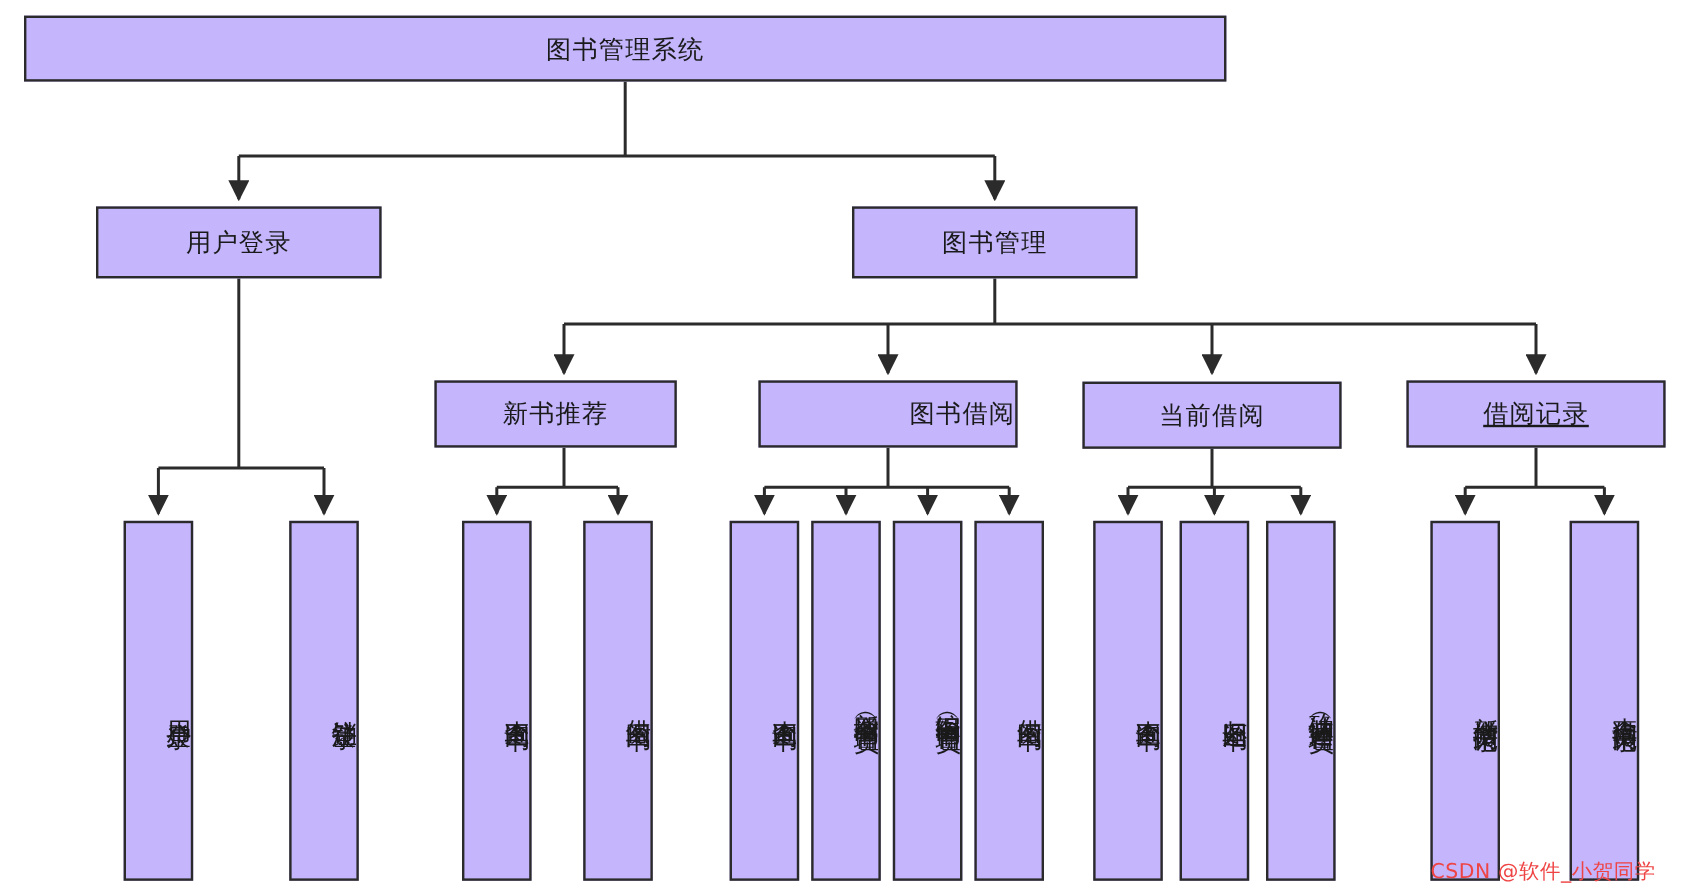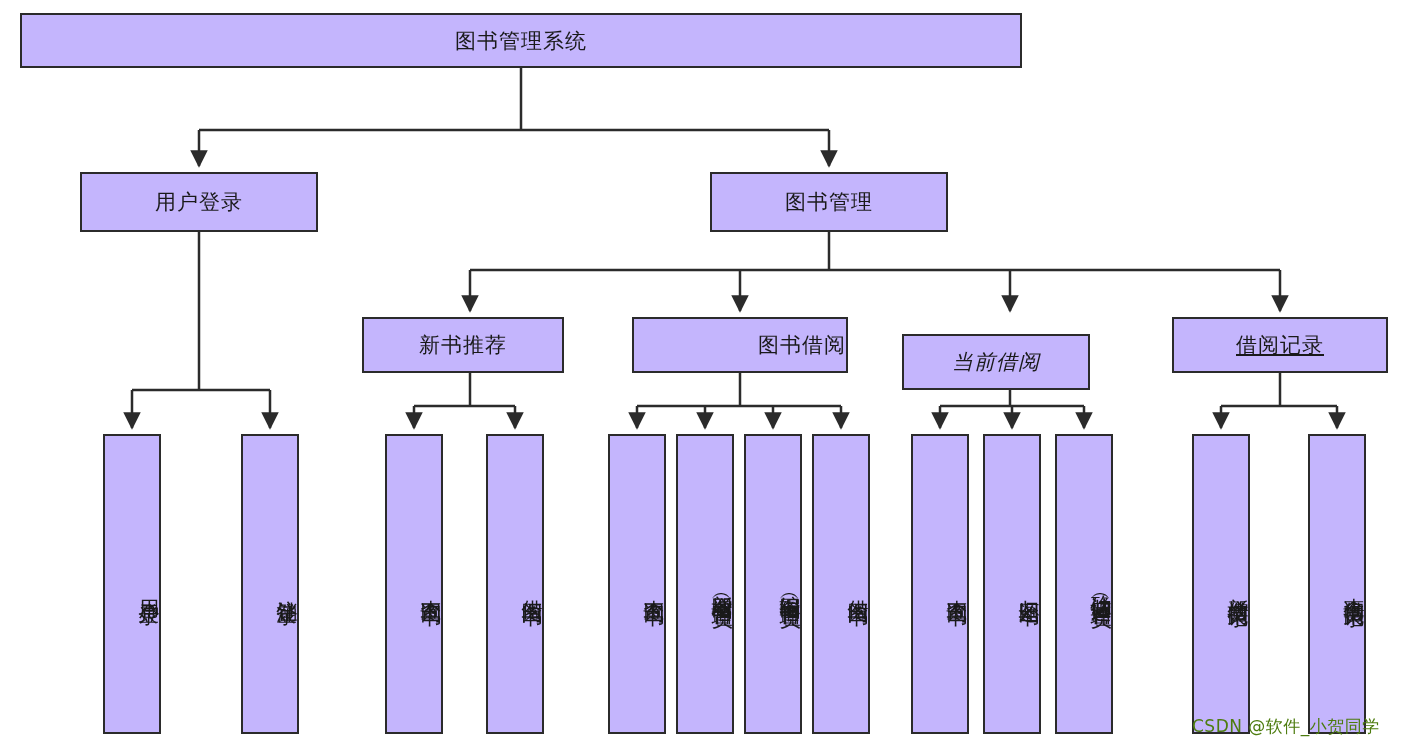--- a/index.html
+++ b/index.html
@@ -50,21 +50,21 @@
     justify-content: center;
   }
   .node.vert .vlabel {
     writing-mode: vertical-rl;
     text-orientation: upright;
     white-space: nowrap;
   }
   .watermark {
     position: absolute;
     font-size: 17px;
-    color: #4d7c0f;
+    color: #ef4444;
     letter-spacing: 0.5px;
     white-space: nowrap;
   }
 </style>
 </head>
 <body>
 
 <div id="canvas">
 
   <svg class="edges" viewBox="0 0 1405 747" xmlns="http://www.w3.org/2000/svg">
@@ -130,21 +130,21 @@
   <div class="node horiz" style="left:710px; top:172px; width:238px; height:60px;">
     <span>图书管理</span>
   </div>
 
   <div class="node horiz" style="left:362px; top:317px; width:202px; height:56px;">
     <span>新书推荐</span>
   </div>
   <div class="node horiz" style="left:632px; top:317px; width:216px; height:56px;justify-content:flex-end;">
     <span>图书借阅</span>
   </div>
-  <div class="node horiz" style="left:902px; top:334px; width:188px; height:56px;font-style:italic;">
+  <div class="node horiz" style="left:902px; top:318px; width:216px; height:56px;">
     <span>当前借阅</span>
   </div>
   <div class="node horiz" style="left:1172px; top:317px; width:216px; height:56px;text-decoration:underline;">
     <span>借阅记录</span>
   </div>
 
   <div class="node vert" style="left:103px; top:434px; width:58px; height:300px;">
     <span class="vlabel">用户登录</span>
   </div>
   <div class="node vert" style="left:241px; top:434px; width:58px; height:300px;">

